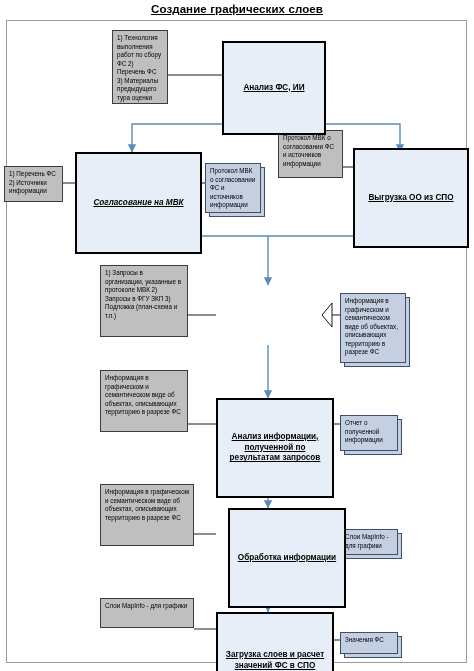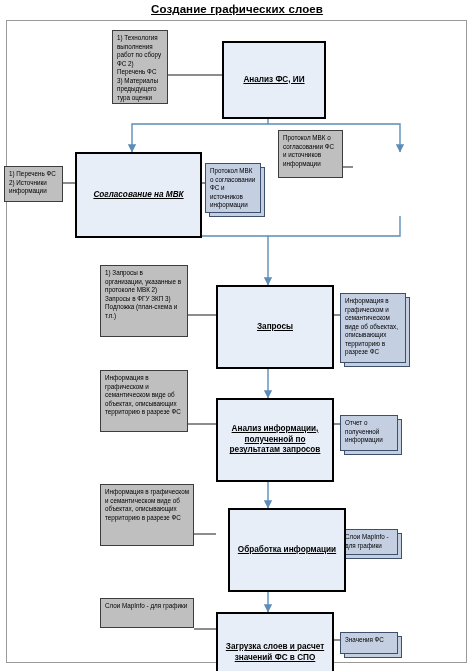--- a/index.html
+++ b/index.html
@@ -39,21 +39,21 @@
   
   .proc{
     background:#e8eef7;
     border:2px solid #000;
     display:flex;align-items:center;justify-content:center;
     text-align:center;
     font-size:8.2px;
     font-weight:bold;
     text-decoration:underline;
     line-height:1.32;
-    padding:12px 4px;
+    padding:20px 4px;
     z-index:4;
   }
   .proc-wrap{position:absolute;}
   .proc-wrap::before{
     
     content:"";
     position:absolute;
     left:6px;top:6px;
     width:100%;height:100%;
     background:#ffffff;
@@ -175,30 +175,30 @@
   </div>
 
   <div class="note-stack" style="left:205px;top:163px;width:56px;height:50px;">
     <div class="note-blue">Протокол МВК о согласовании ФС и источников информации</div>
   </div>
 
   <div class="node note-gray" style="left:278px;top:130px;width:65px;height:48px;">
     <span>Протокол МВК о согласовании ФС и источников информации</span>
   </div>
 
+  <div class="proc-wrap" style="left:353px;top:148px;width:104px;height:56px;">
+    <div class="proc">Выгрузка ОО из СПО</div>
+  </div>
 
   <div class="node note-gray" style="left:100px;top:265px;width:88px;height:72px;">
     <span>1) Запросы в организации, указанные в протоколе МВК
 2) Запросы в ФГУ ЗКП
 3) Подложка (план-схема и т.п.)</span>
   </div>
 
-  <div class="proc-wrap" style="left:216px;top:285px;width:106px;height:56px;">
-    <div class="proc">Запросы</div>
-  </div>
 
   <div class="note-stack" style="left:340px;top:293px;width:66px;height:70px;">
     <div class="note-blue">Информация в графическом и семантическом виде об объектах, описывающих территорию в разрезе ФС</div>
   </div>
 
   <div class="node note-gray" style="left:100px;top:370px;width:88px;height:62px;">
     <span>Информация в графическом и семантическом виде об объектах, описывающих территорию в разрезе ФС</span>
   </div>
 
   <div class="proc-wrap" style="left:216px;top:398px;width:106px;height:56px;">

